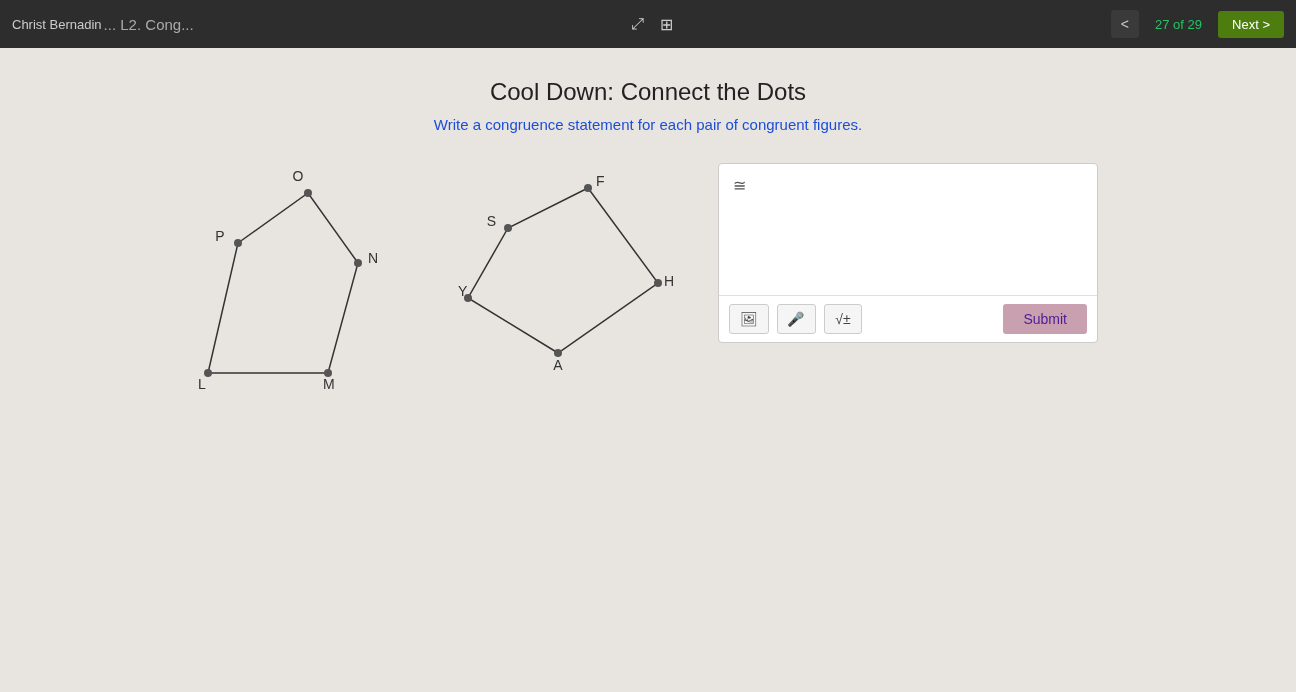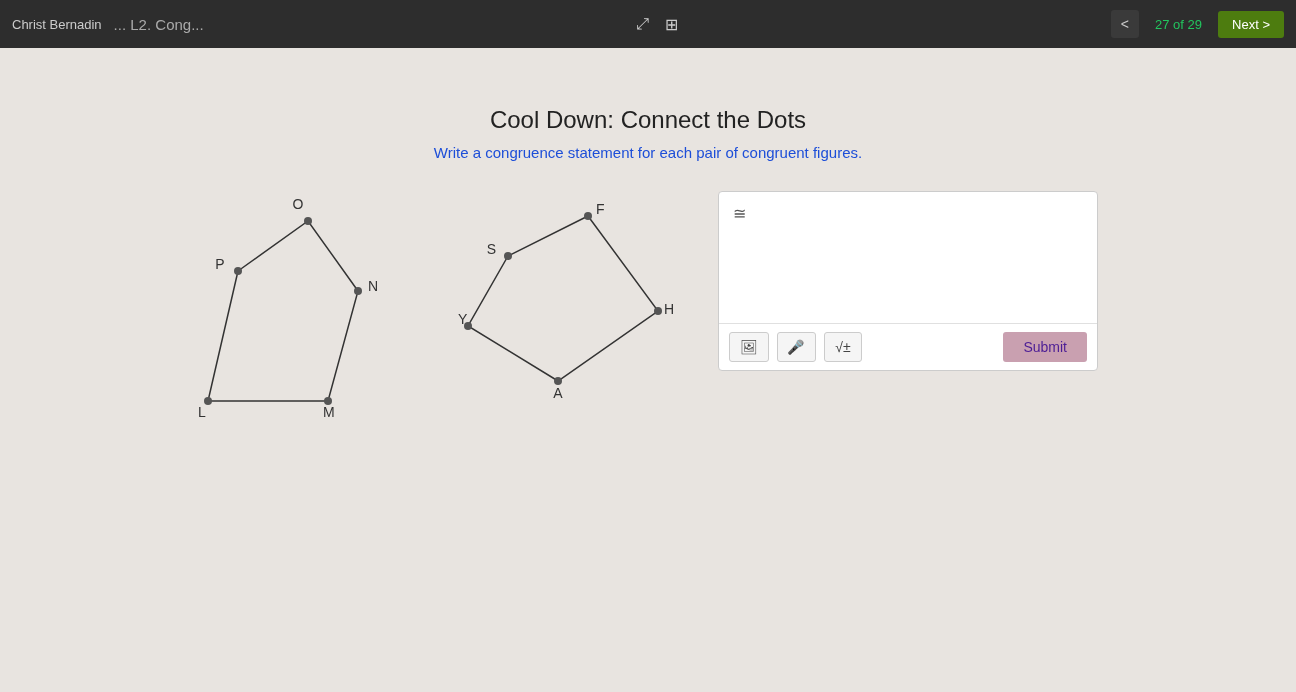--- a/index.html
+++ b/index.html
@@ -23,21 +23,21 @@
       background: #2d2d2d;
       display: flex;
       align-items: center;
       justify-content: space-between;
       padding: 0 12px;
     }
 
     .top-bar-left {
       display: flex;
       align-items: center;
-      gap: 12px;
+      gap: 2px;
     }
 
     .user-name {
       color: #ccc;
       font-size: 13px;
     }
 
     .breadcrumb-text {
       color: #aaa;
       font-size: 15px;
@@ -102,21 +102,20 @@
       flex-direction: column;
       align-items: center;
       padding: 30px 20px 20px;
     }
 
     .lesson-title {
       font-size: 24px;
       font-weight: 400;
       color: #222;
       margin-bottom: 10px;
-      margin-top: 28px;
     }
 
     .lesson-instruction {
       font-size: 15px;
       color: #1d4ed8;
       margin-bottom: 30px;
     }
 
     .work-area {
       display: flex;

